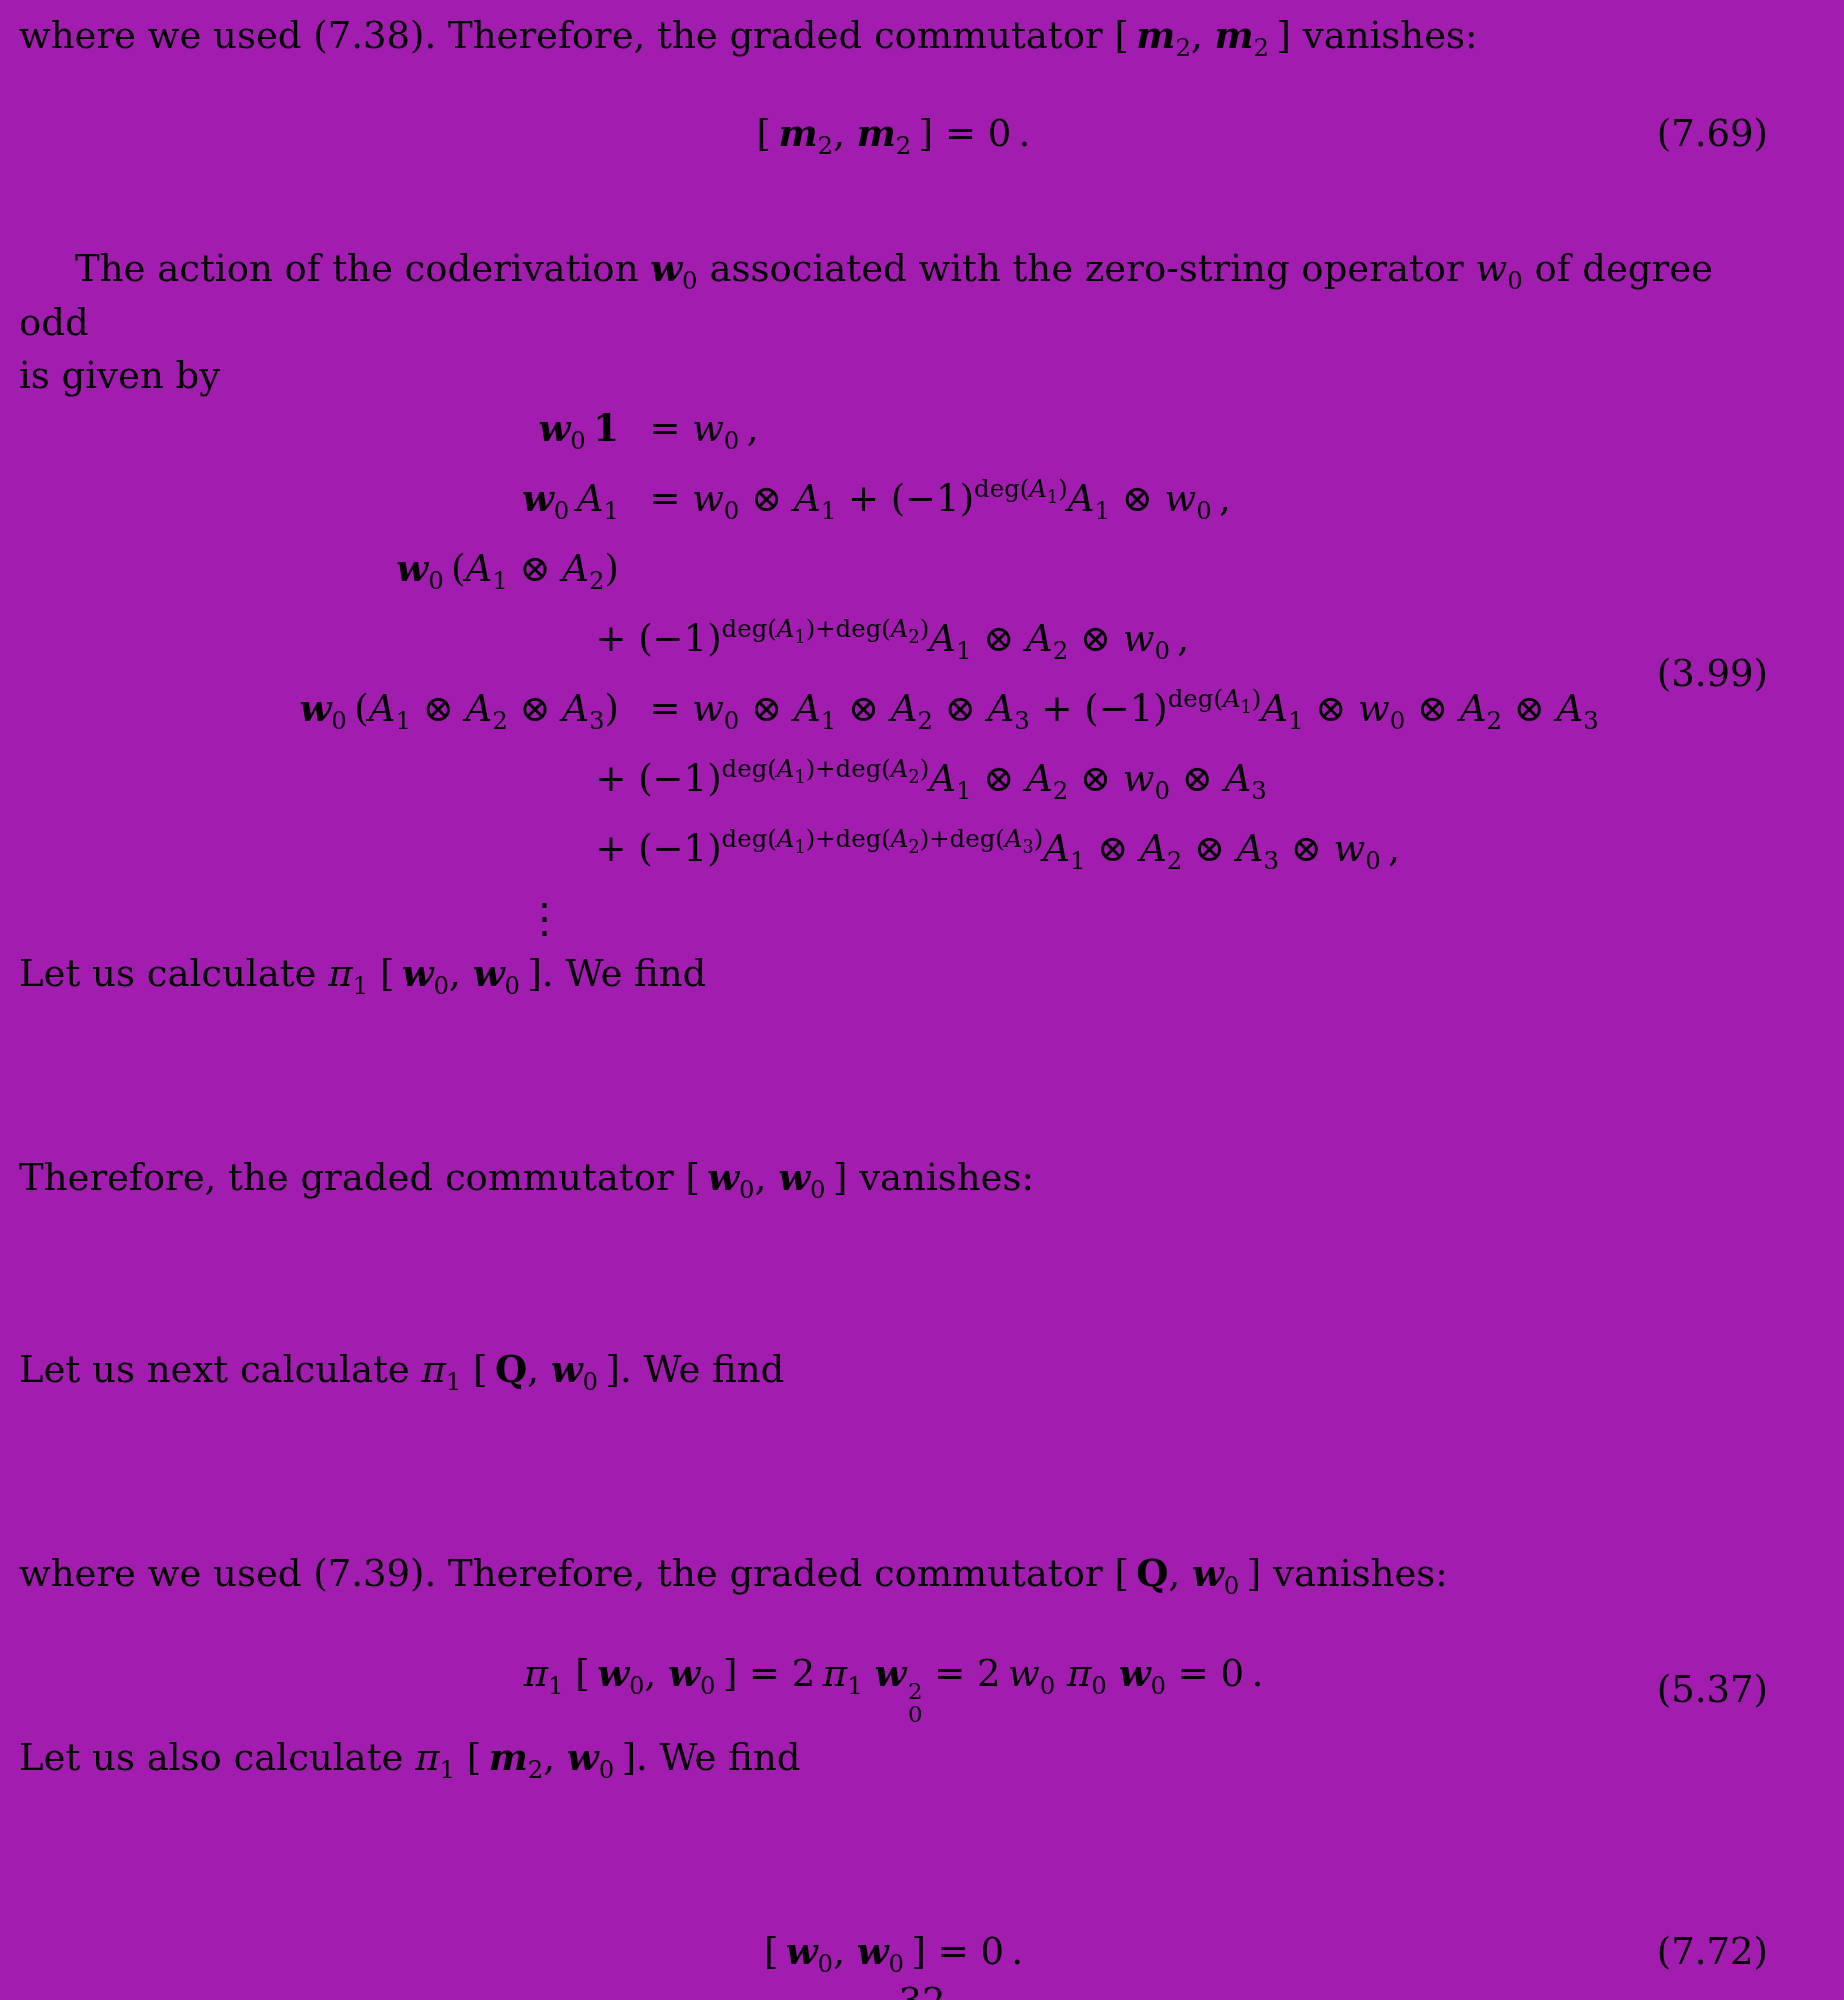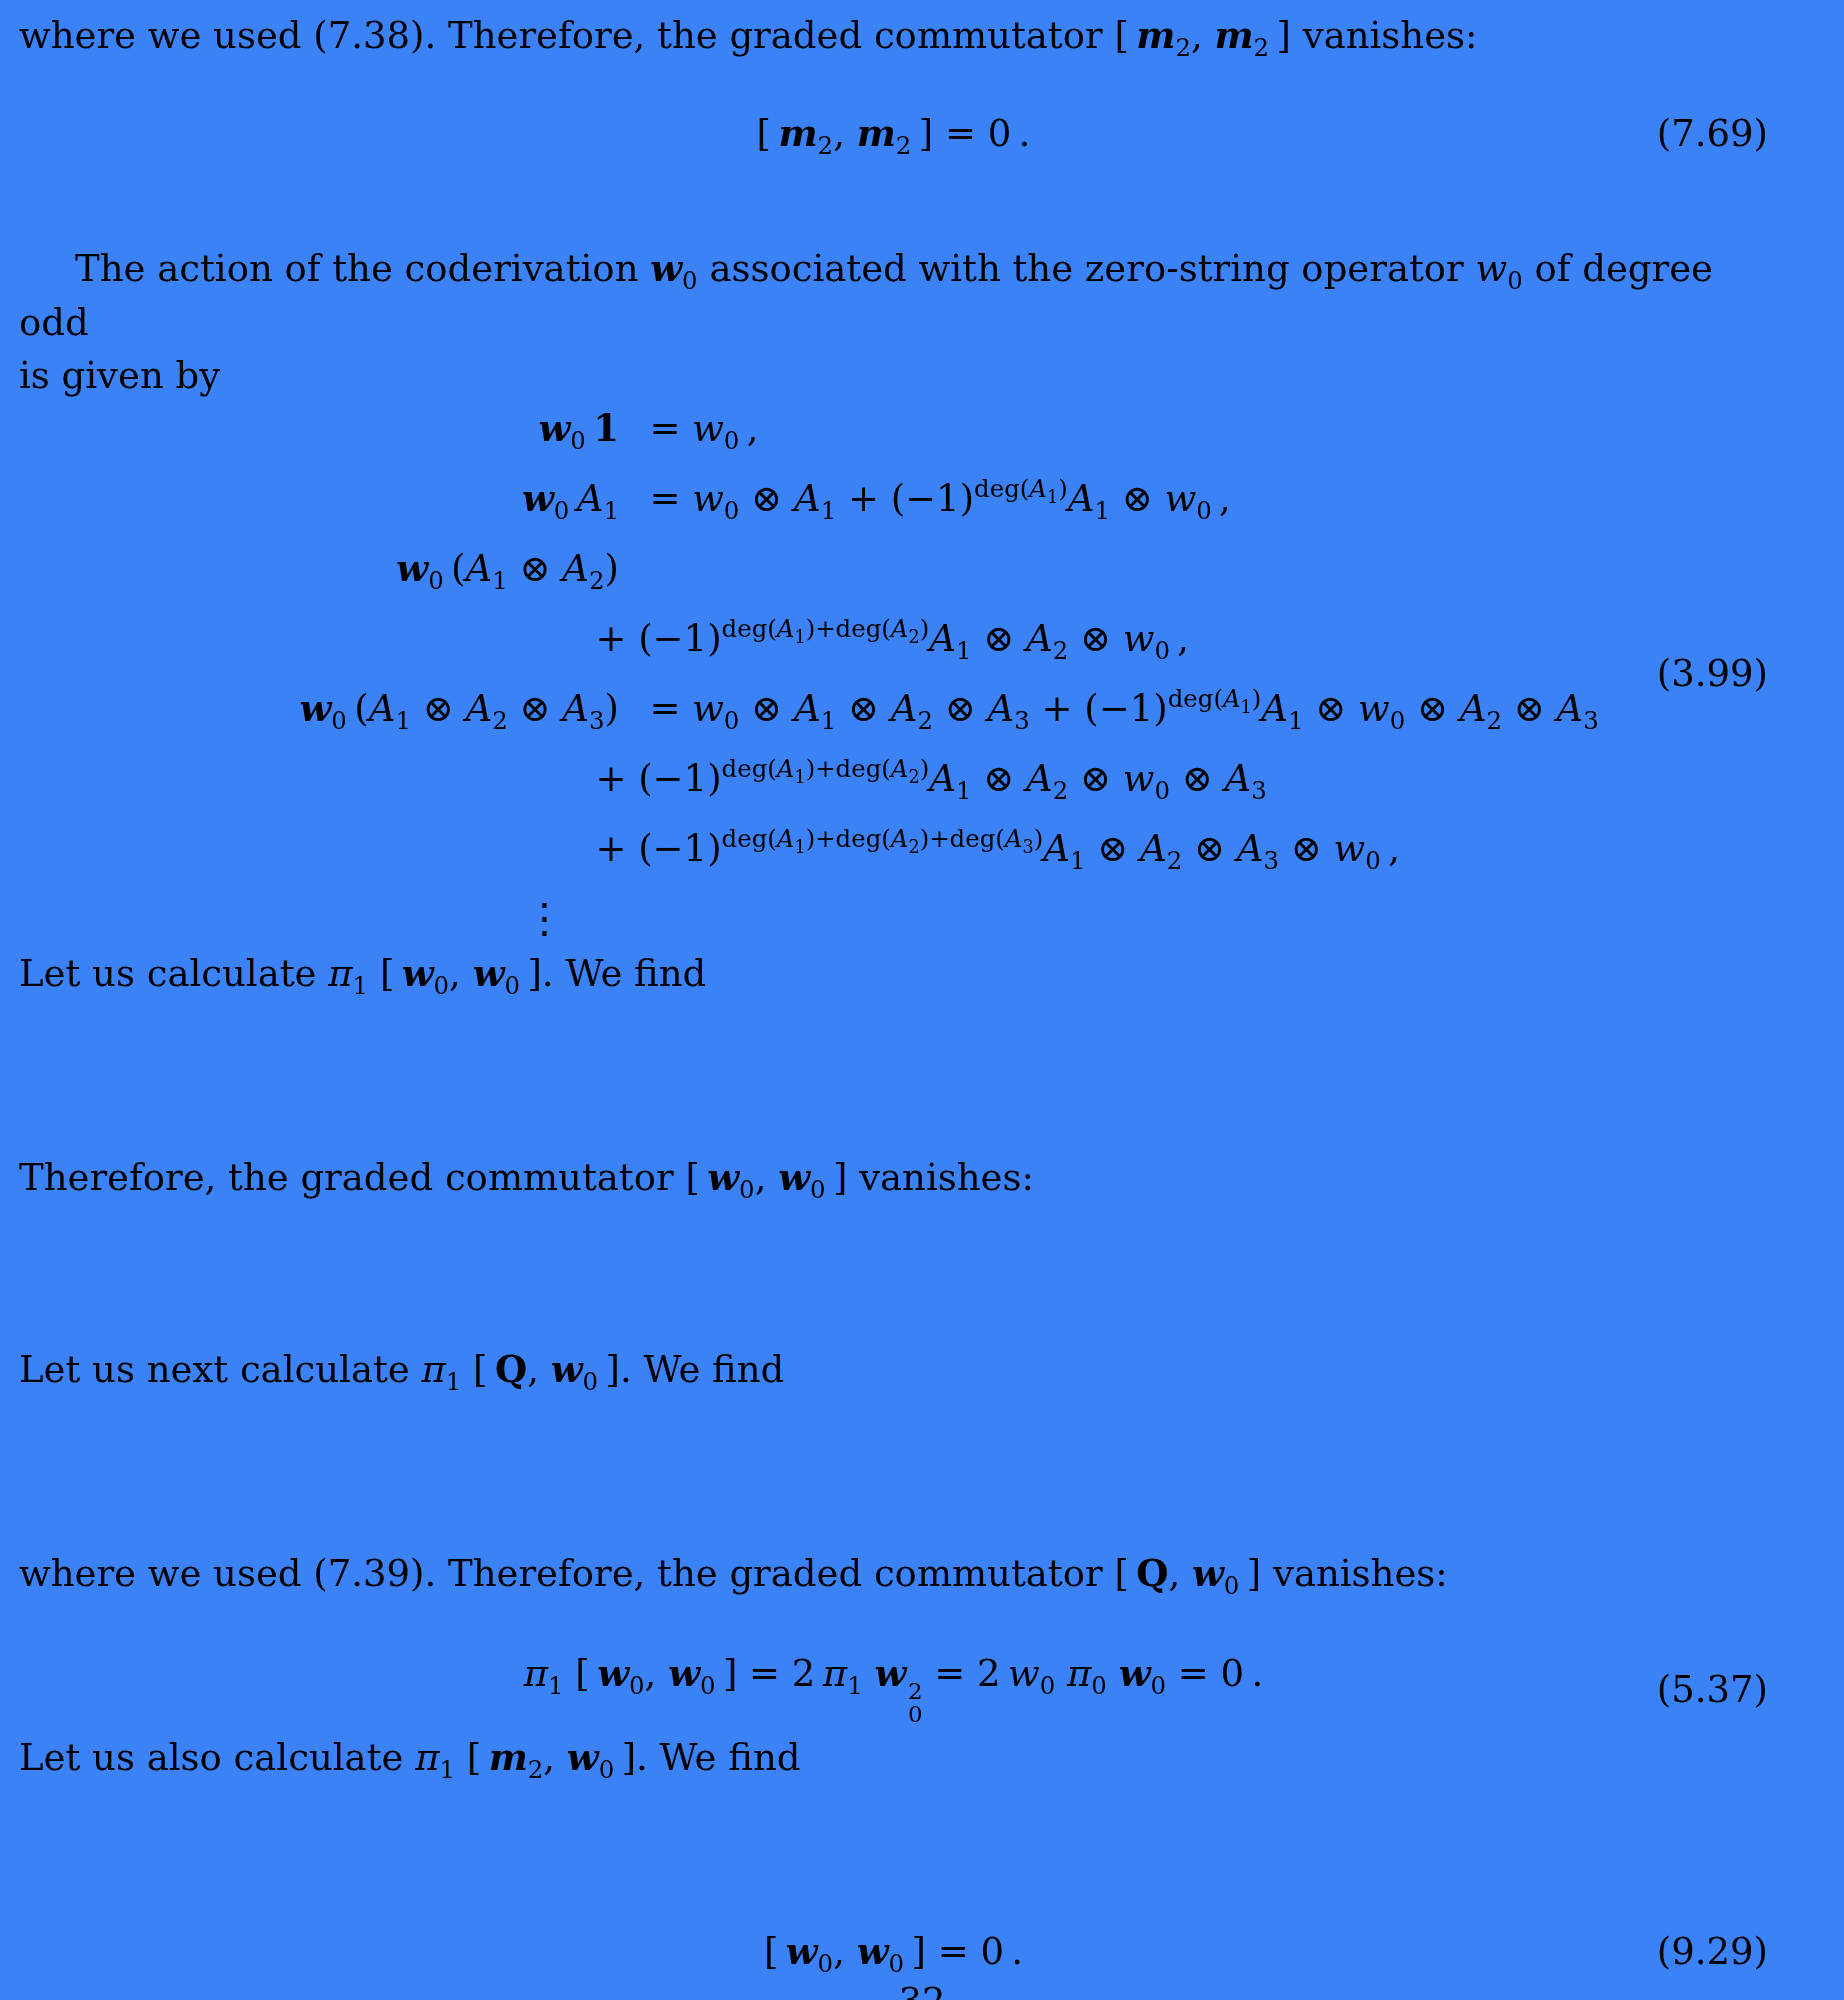--- a/index.html
+++ b/index.html
@@ -1,20 +1,20 @@
 <!DOCTYPE html>
 <html style="font-size:14px"><head>
 <meta charset="utf-8">
 <style>
   * { margin:0; padding:0; box-sizing:border-box; }
   html,body { background:#ffffff; }
   body { width:1844px; height:2001px; overflow:hidden; }
   .page {
     position:relative; width:1844px; height:2001px;
-    background:#3b82f6; color:#000000;
+    background:#a21caf; color:#000000;
     font-family:"DejaVu Serif","DejaVu Sans",serif;
     font-size:37px; overflow:hidden;
   }
   .block { position:absolute; left:19px; width:1749px; }
   .para { line-height:1.45; }
   .indent { text-indent:56px;margin-top:26px; }
   i { font-style:italic; }
   b { font-weight:bold; }
   sub, sup { font-size:0.66em; line-height:0; }
   sup sub, sub sub { font-size:0.72em; }
@@ -99,21 +99,21 @@
           <span>2</span>
           <span>0</span>
         </span> = 2 <i>w</i><sub>0</sub> <i>π</i><sub>0</sub> <b><i>w</i></b><sub>0</sub> = 0 .</span>
     <span class="eq-tag">(5.37)</span>
   </div>
 
   <p class="block para" style="top:1151px">Therefore, the graded commutator [ <b><i>w</i></b><sub>0</sub>, <b><i>w</i></b><sub>0</sub> ] vanishes:</p>
 
   <div class="block eq-line" style="top:1250px">
     <span>[ <b><i>w</i></b><sub>0</sub>, <b><i>w</i></b><sub>0</sub> ] = 0 .</span>
-    <span class="eq-tag">(9.29)</span>
+    <span class="eq-tag">(7.72)</span>
   </div>
 
   <p class="block para" style="top:1343px">Let us next calculate <i>π</i><sub>1</sub> [ <b>Q</b>, <b><i>w</i></b><sub>0</sub> ]. We find</p>
 
   <p class="block para" style="top:1547px">where we used (7.39). Therefore, the graded commutator [ <b>Q</b>, <b><i>w</i></b><sub>0</sub> ] vanishes:</p>
 
   <p class="block para" style="top:1731px">Let us also calculate <i>π</i><sub>1</sub> [ <b><i>m</i></b><sub>2</sub>, <b><i>w</i></b><sub>0</sub> ]. We find</p>
 
   <div class="page-number" style="top:1980px">32</div>
 

